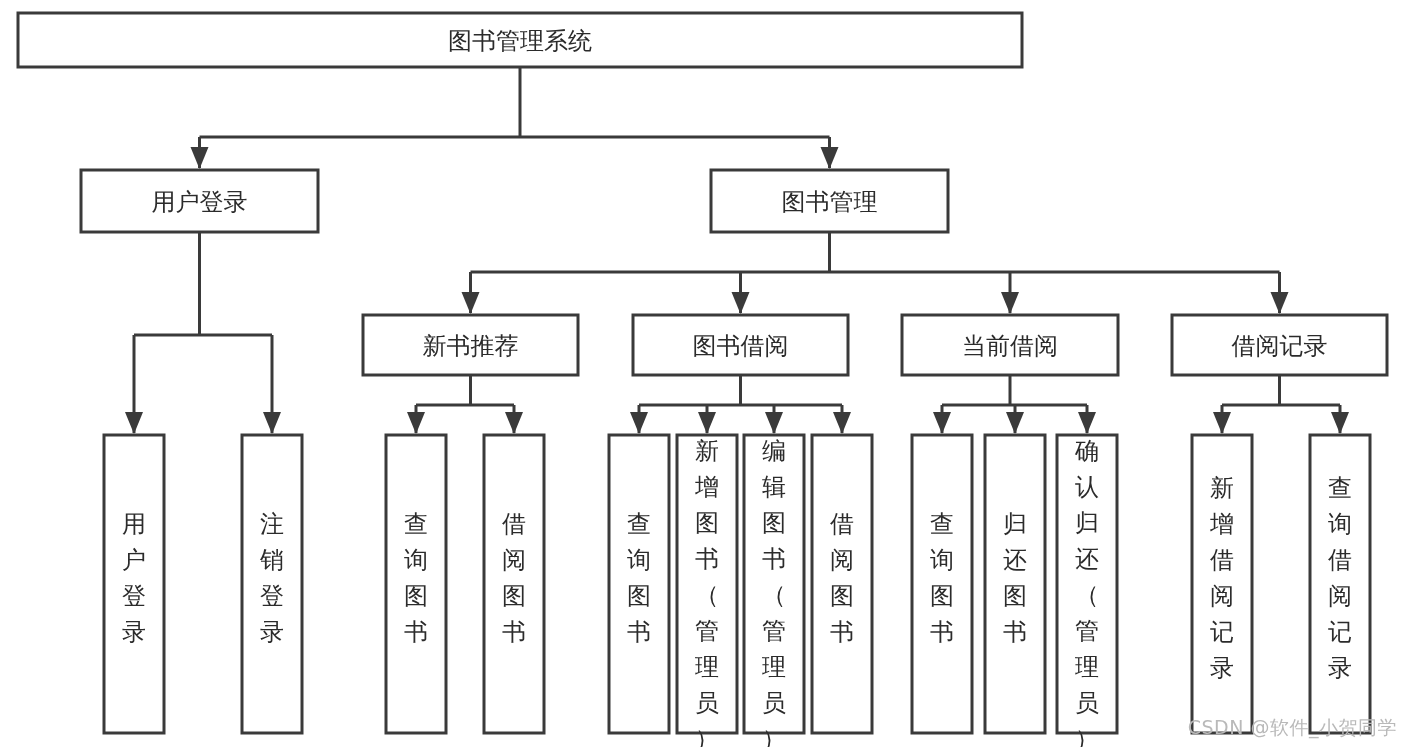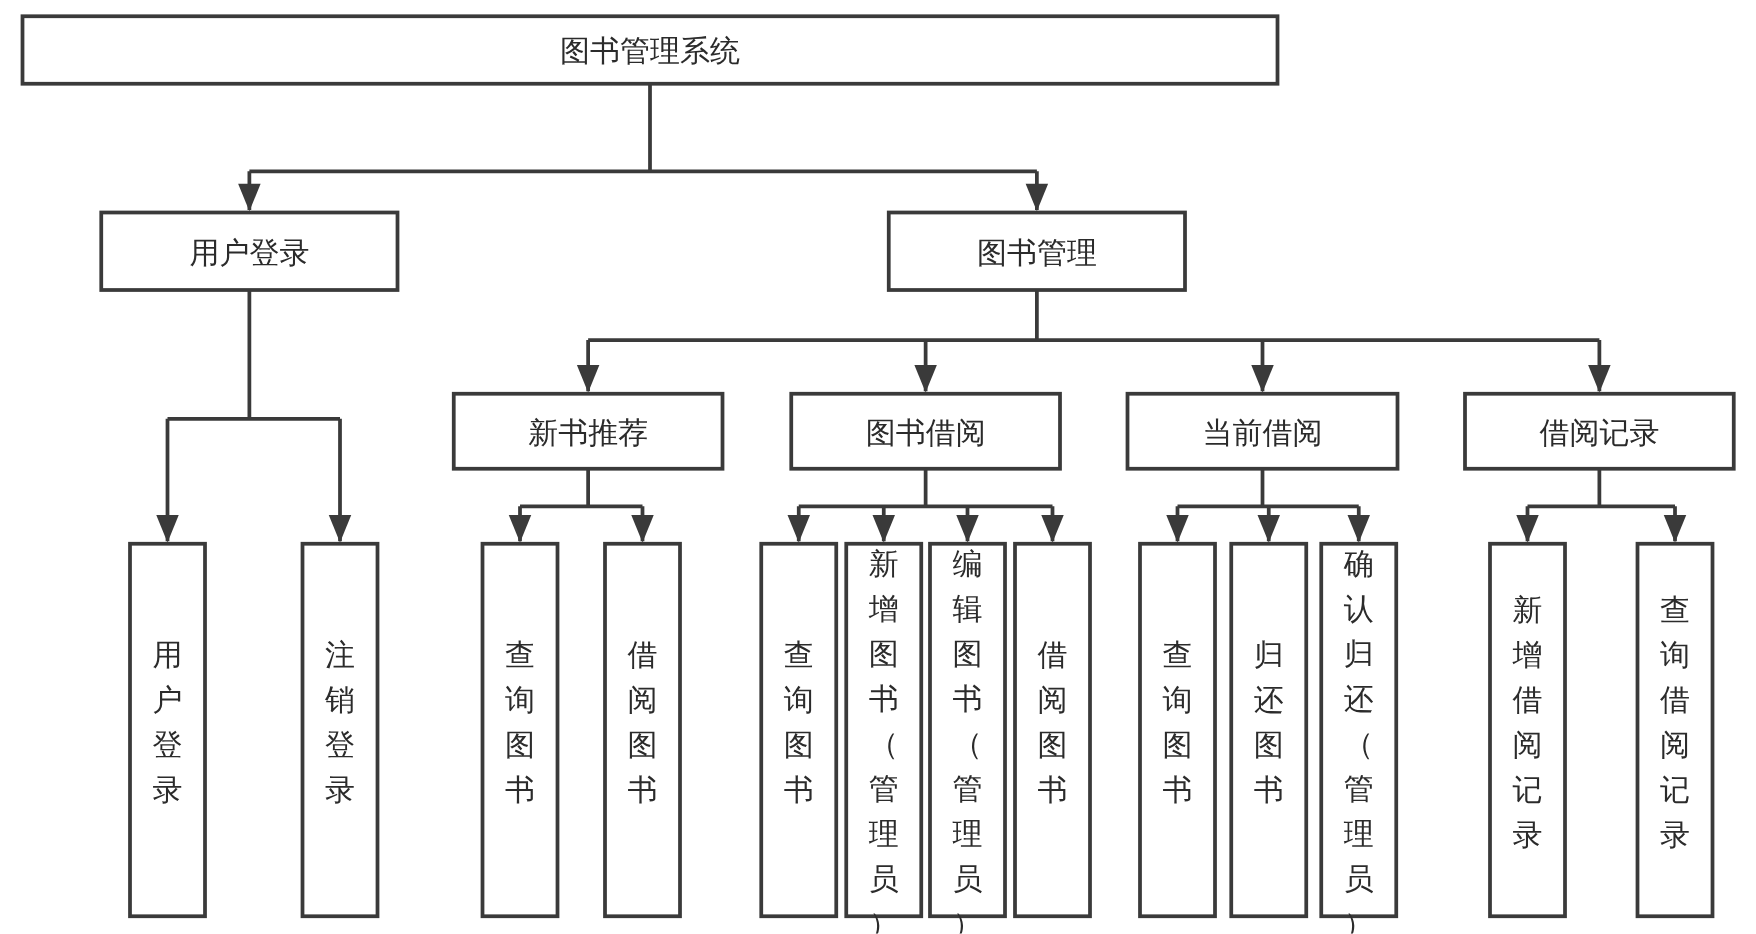--- a/index.html
+++ b/index.html
@@ -202,13 +202,14 @@
         <g>
           <rect x="1192" y="435" width="60" height="298" class="node-rect"></rect>
           <text x="1222" y="0" class="node-label-vertical"><tspan x="1222" y="496">新</tspan><tspan x="1222" y="532">增</tspan><tspan x="1222" y="568">借</tspan><tspan x="1222" y="604">阅</tspan><tspan x="1222" y="640">记</tspan><tspan x="1222" y="676">录</tspan></text>
         </g>
         <g>
           <rect x="1310" y="435" width="60" height="298" class="node-rect"></rect>
           <text x="1340" y="0" class="node-label-vertical"><tspan x="1340" y="496">查</tspan><tspan x="1340" y="532">询</tspan><tspan x="1340" y="568">借</tspan><tspan x="1340" y="604">阅</tspan><tspan x="1340" y="640">记</tspan><tspan x="1340" y="676">录</tspan></text>
         </g>
       </g>
   </svg>
+  <div class="watermark">CSDN @软件_小贺同学</div>
 </div>
 
 </body></html>

